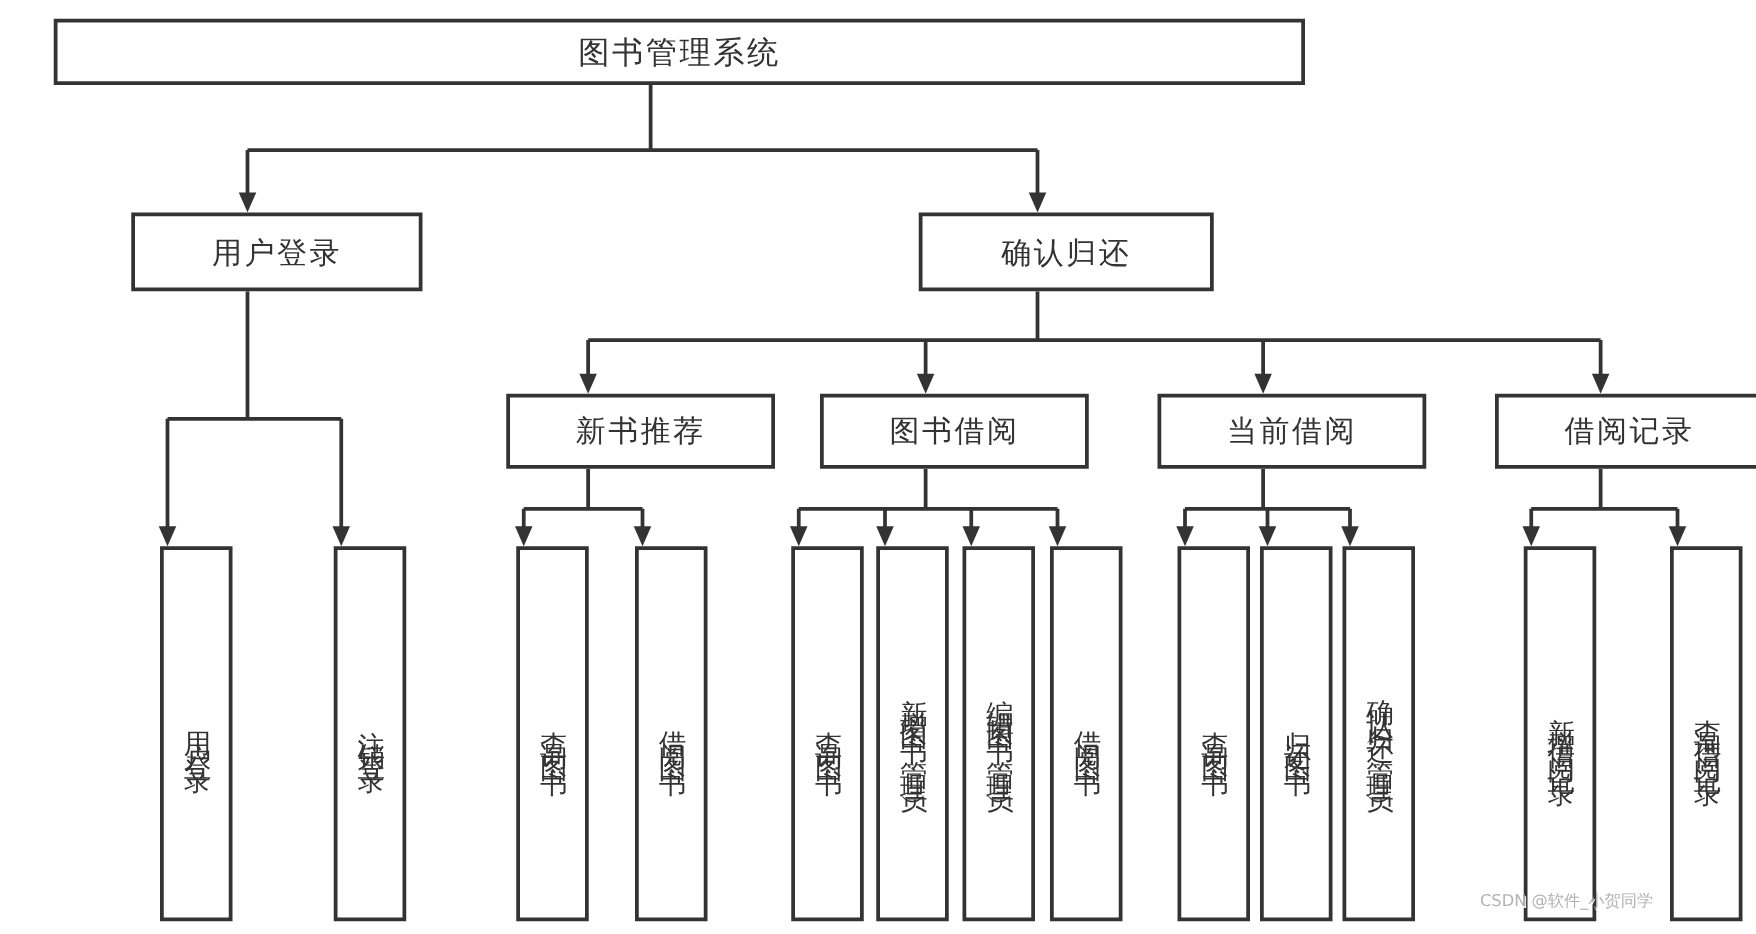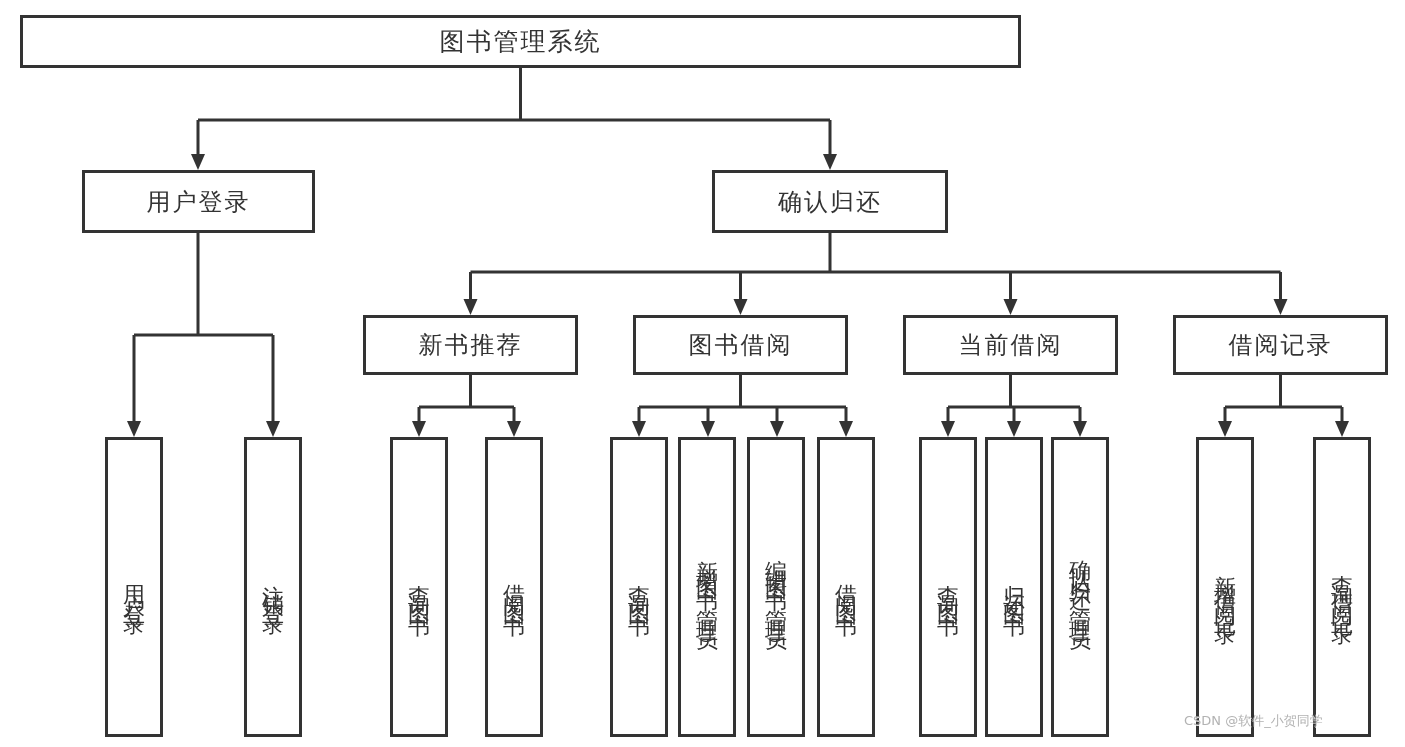--- a/index.html
+++ b/index.html
@@ -24,20 +24,21 @@
   }
   .box {
     position: absolute;
     box-sizing: border-box;
     background: #ffffff;
     border: 3px solid #333333;
     display: flex;
     align-items: center;
     justify-content: center;
     color: #333333;
+    margin-left: 23px;
   }
   .root-label {
     font-size: 25px;
     letter-spacing: 2px;
     white-space: nowrap;
   }
   .h-label {
     font-size: 24px;
     letter-spacing: 2px;
     white-space: nowrap;
@@ -109,21 +110,21 @@
     <span class="root-label">图书管理系统</span>
   </div>
 
   <div class="box" style="left:82px; top:170px; width:233px; height:63px">
     <span class="h-label">用户登录</span>
   </div>
   <div class="box" style="left:712px; top:170px; width:236px; height:63px">
     <span class="h-label">确认归还</span>
   </div>
 
-  <div class="box" style="left:363px; top:315px; width:215px; height:60px">
+  <div class="box" style="left:382px; top:315px; width:215px; height:60px">
     <span class="h-label">新书推荐</span>
   </div>
   <div class="box" style="left:633px; top:315px; width:215px; height:60px">
     <span class="h-label">图书借阅</span>
   </div>
   <div class="box" style="left:903px; top:315px; width:215px; height:60px">
     <span class="h-label">当前借阅</span>
   </div>
   <div class="box" style="left:1173px; top:315px; width:215px; height:60px">
     <span class="h-label">借阅记录</span>

